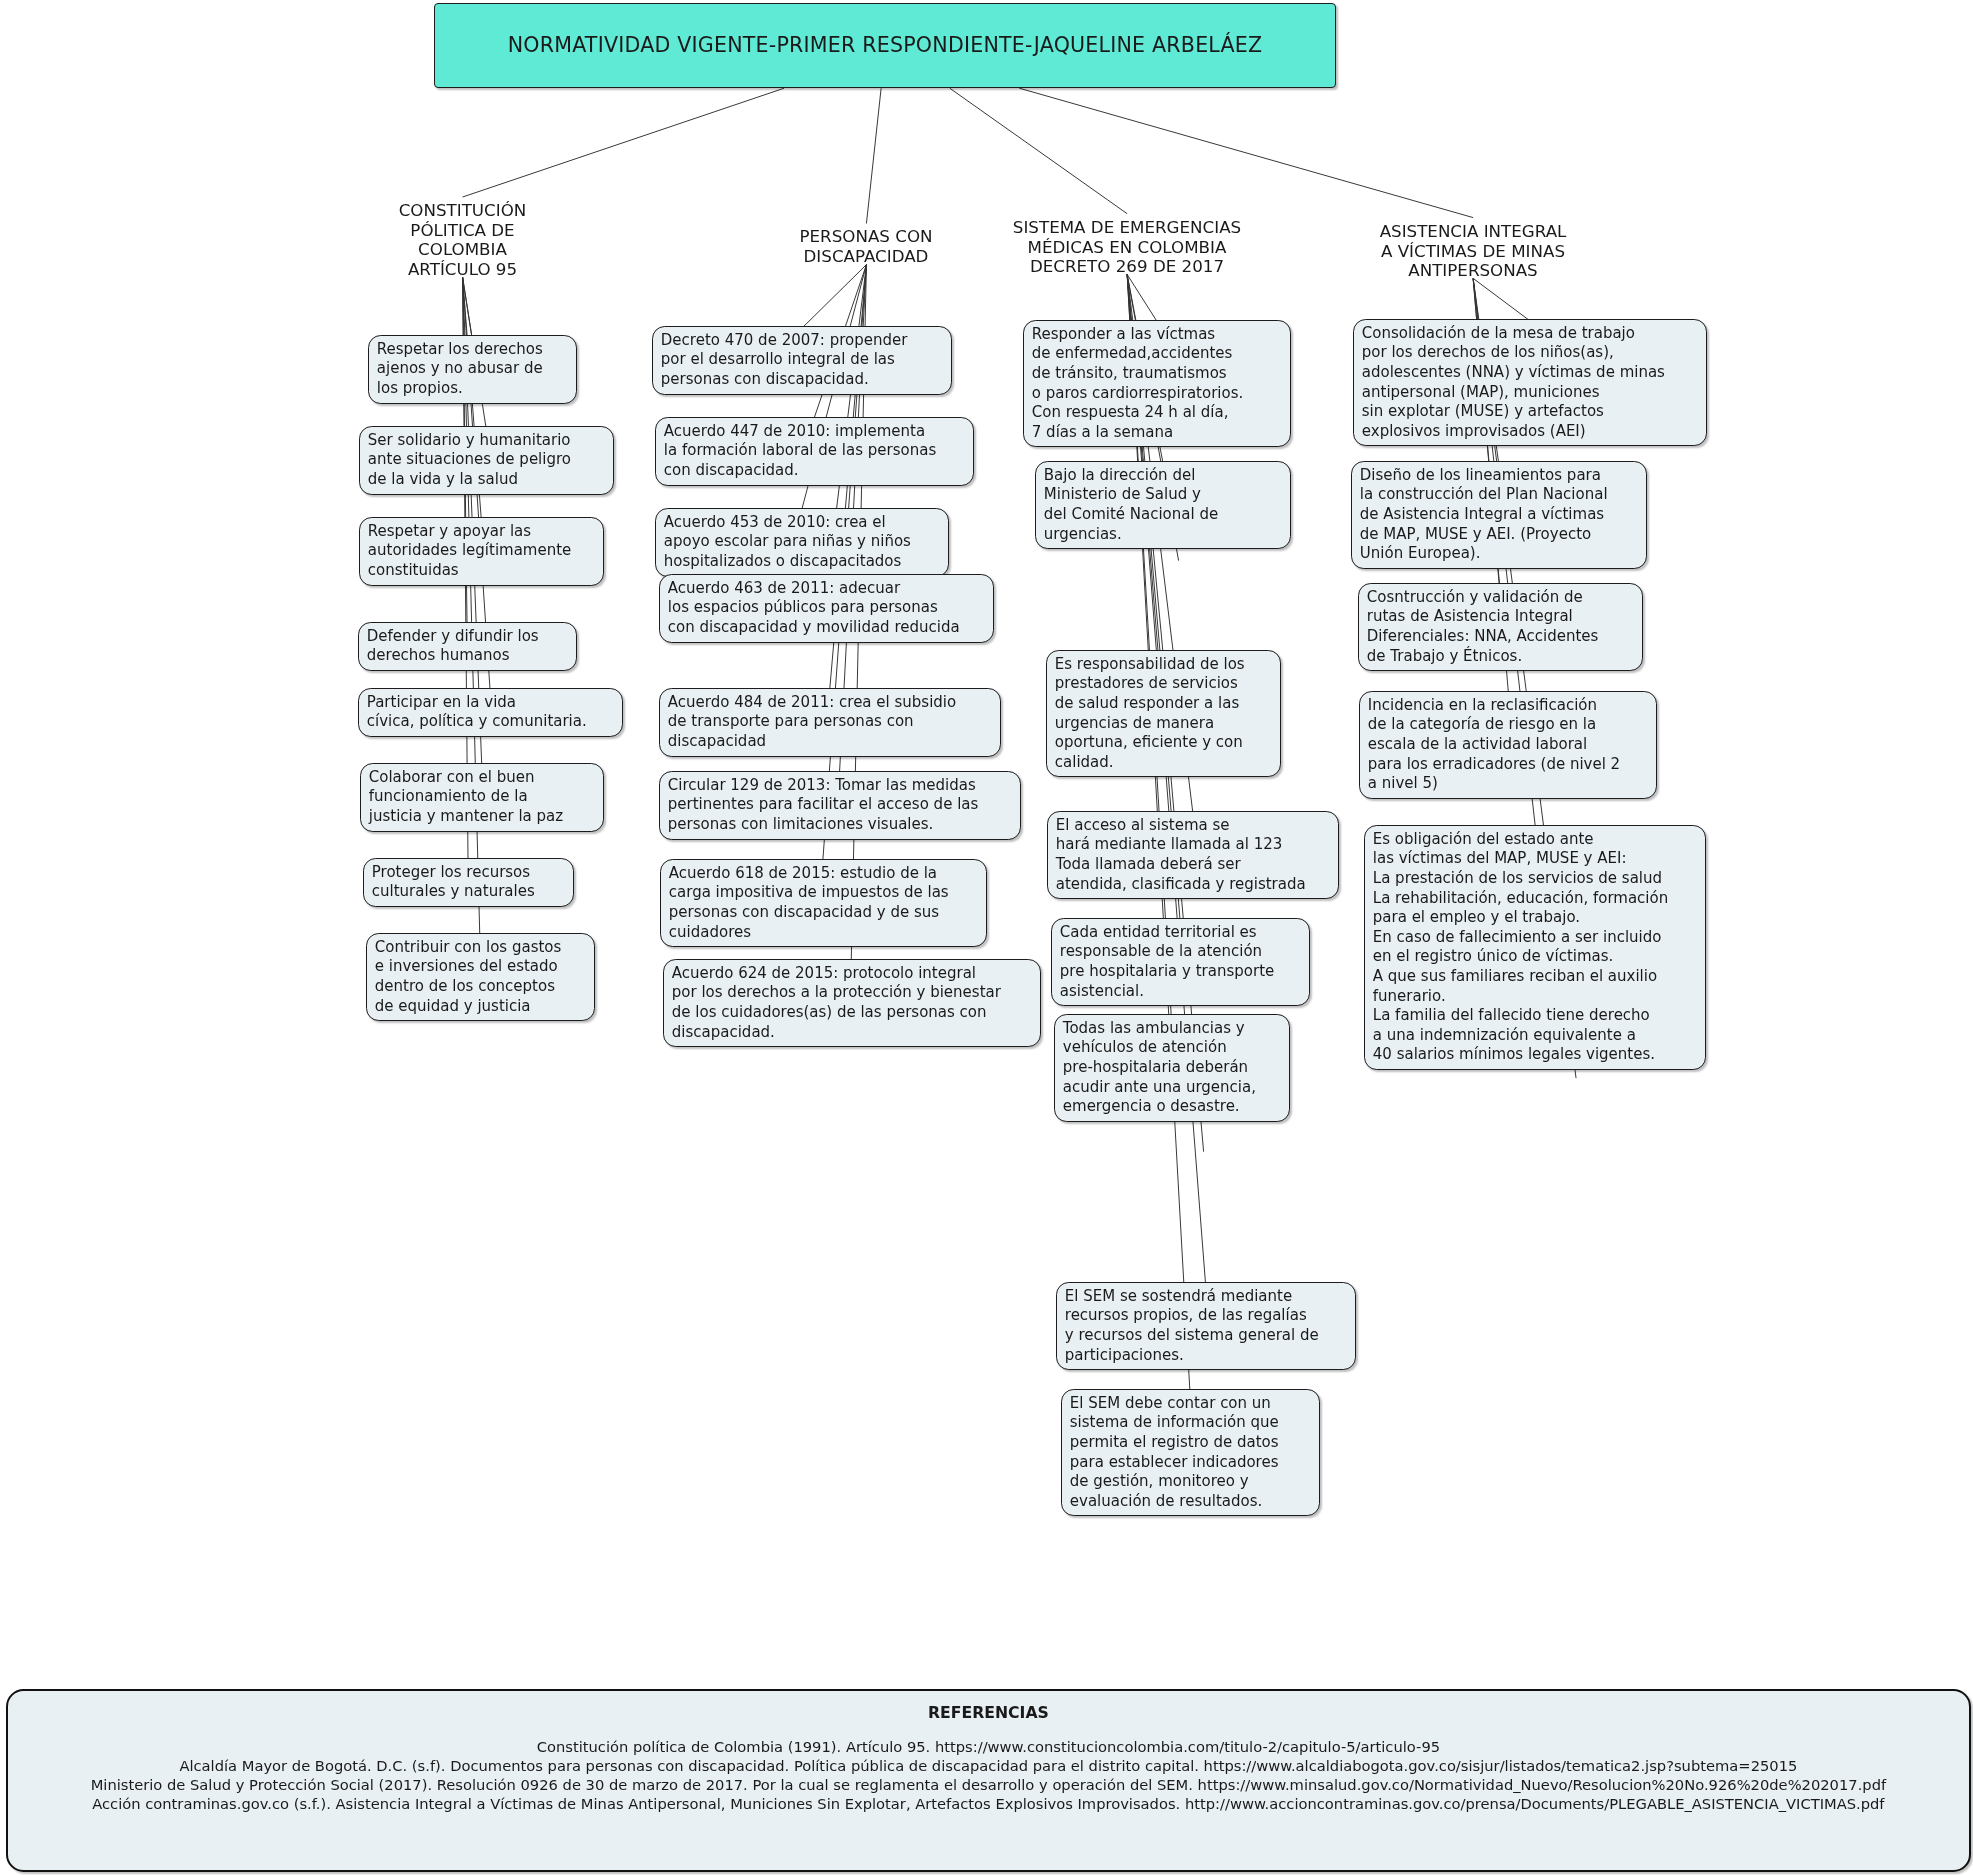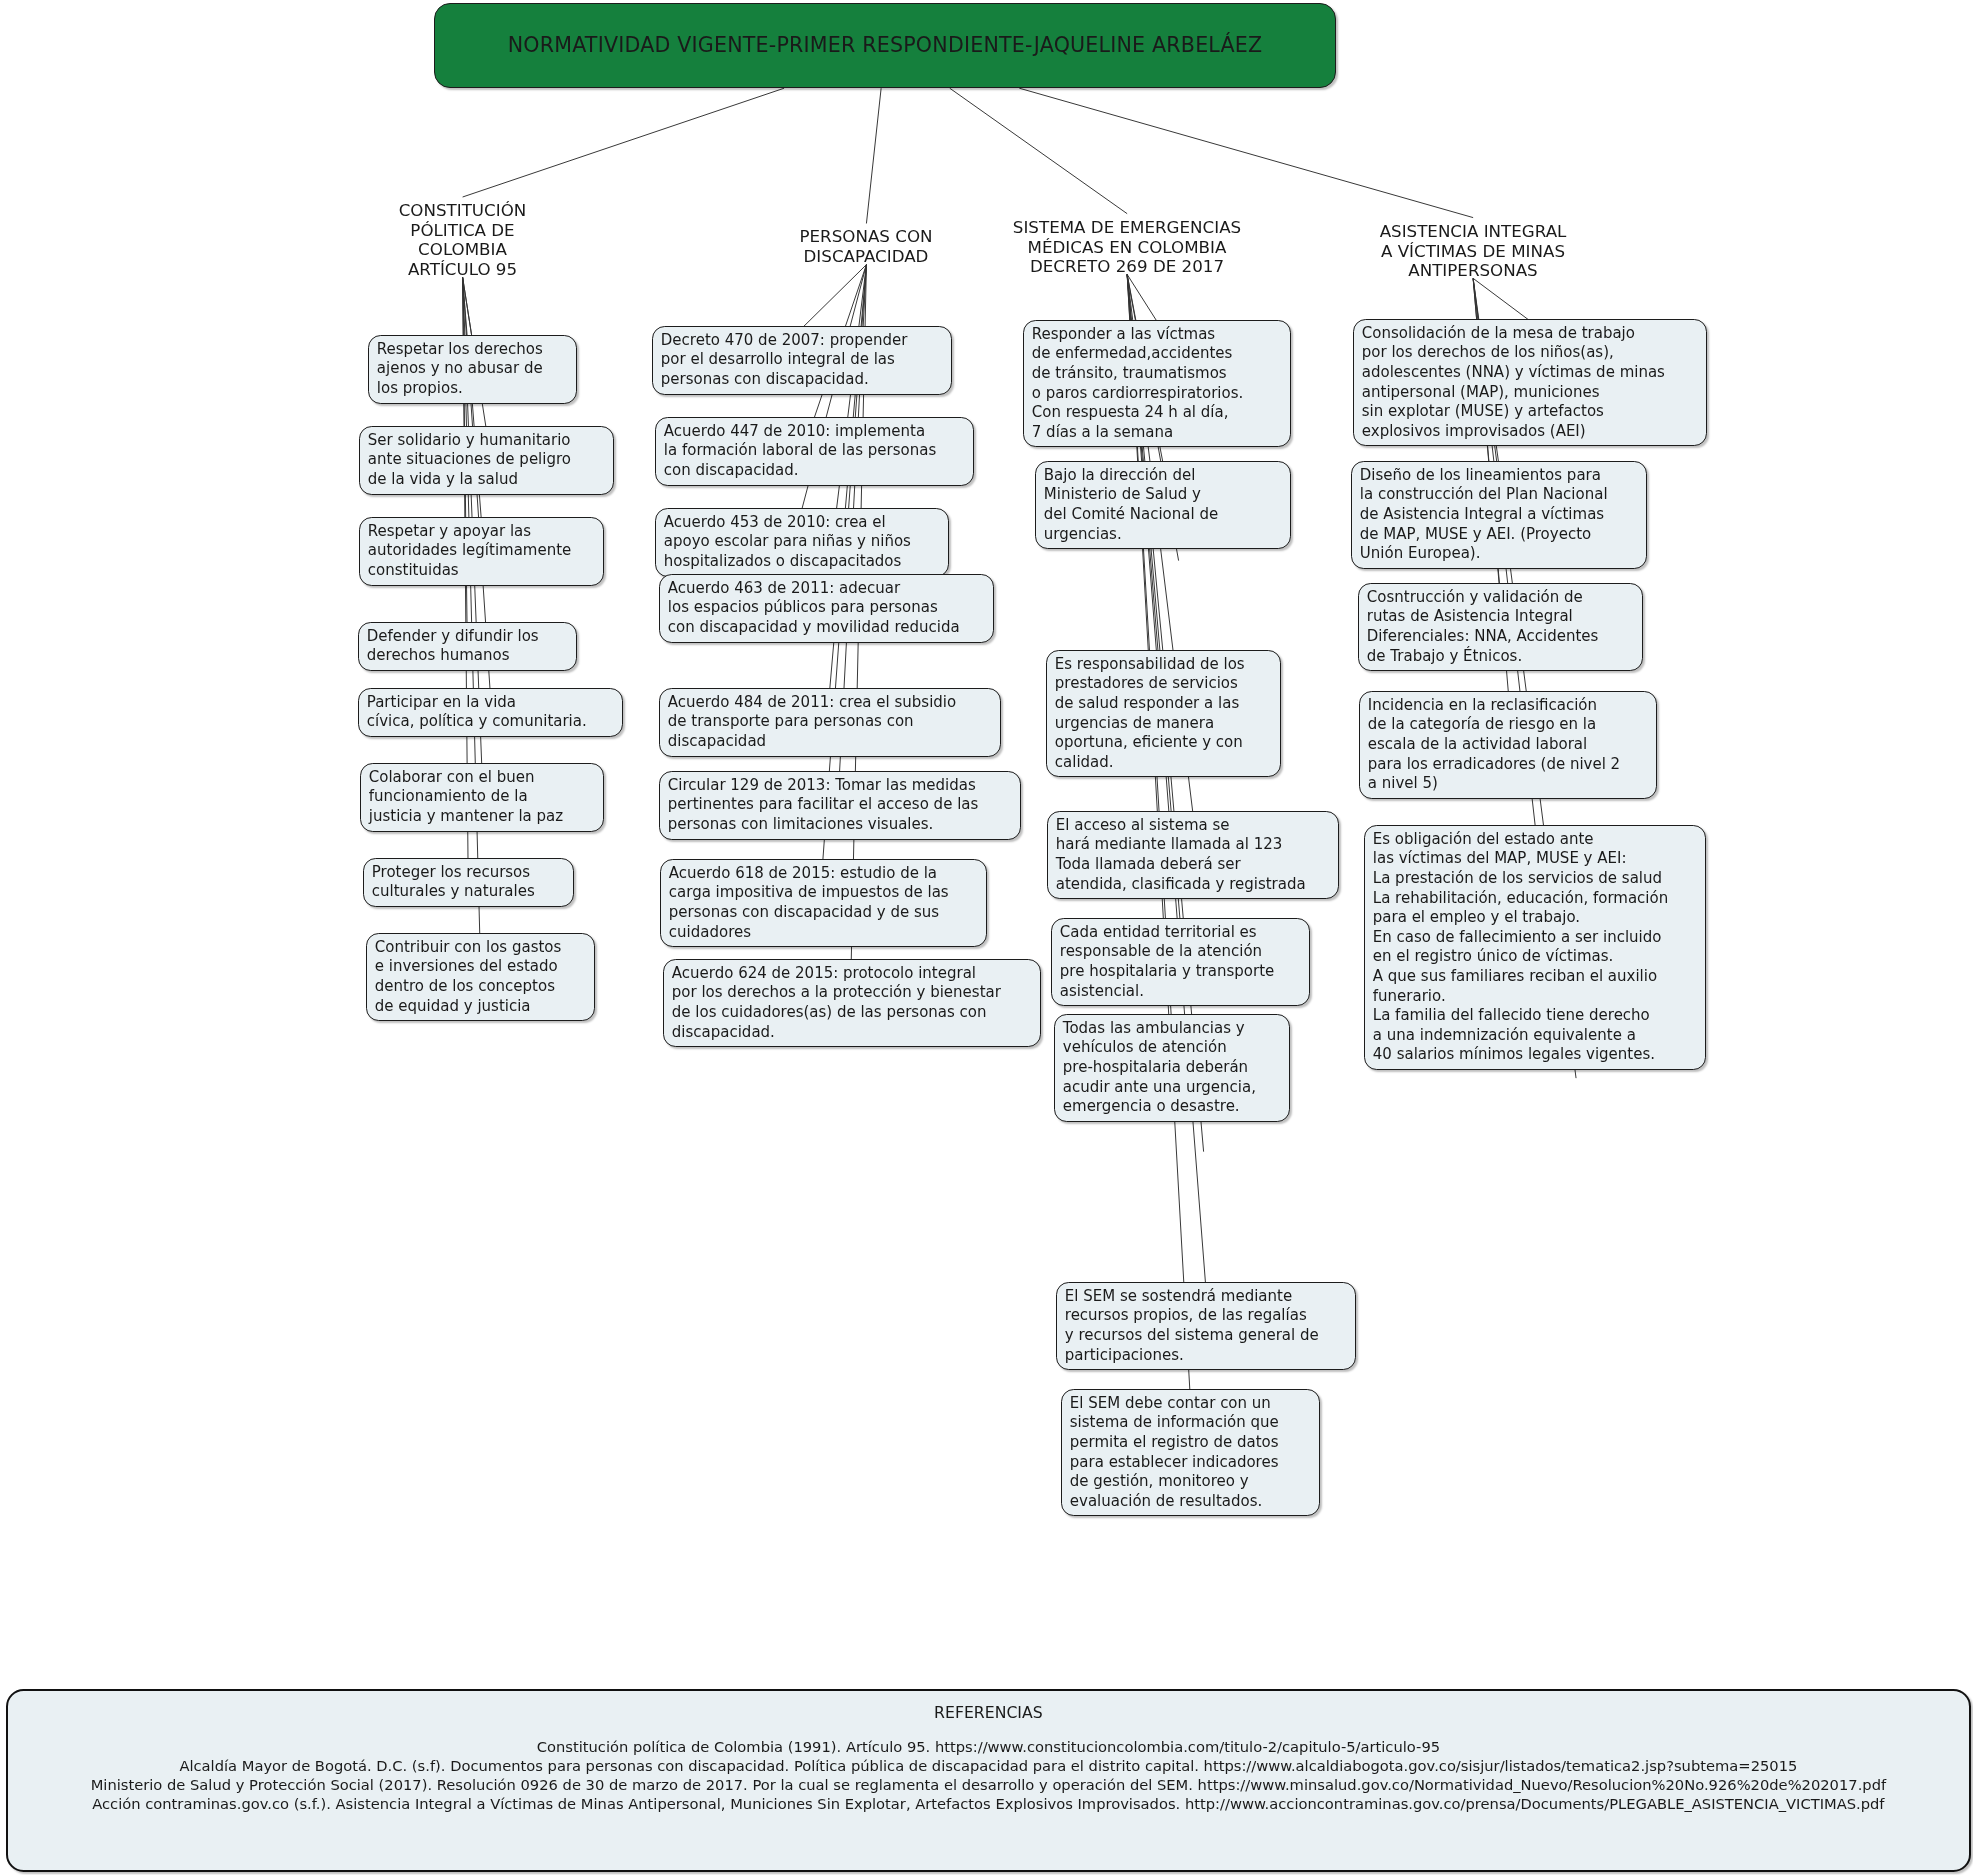--- a/index.html
+++ b/index.html
@@ -8,21 +8,21 @@
     width:1973px;height:1875px;
     background:#fff;
     font-family:"DejaVu Sans",sans-serif;
     color:#1a1a1a;
     overflow:hidden;
   }
   #edges{position:absolute;left:0;top:0;z-index:1;}
   .title-box{
     position:absolute;z-index:2;
     display:flex;align-items:center;justify-content:center;
-    background:#15803d;border:1.6px solid #1c1c1c;border-radius:16px;
+    background:#5eead4;border:1.6px solid #1c1c1c;border-radius:4px;
     box-shadow:2px 2px 2px rgba(0,0,0,0.25);
     font-size:20.6px;letter-spacing:0.2px;text-align:center;
     white-space:pre;
   }
   .col-header{
     position:absolute;z-index:2;
     font-size:16.7px;line-height:19.6px;text-align:center;
     white-space:pre-line;
   }
   .node{
@@ -33,21 +33,21 @@
     padding:3.9px 7.8px;
     white-space:pre;
   }
   .refs{
     position:absolute;z-index:2;
     background:#e9f0f3;border:2px solid #111;border-radius:17.6px;
     box-shadow:2px 2px 2px rgba(0,0,0,0.25);
     text-align:center;
   }
   .refs-title{
-    font-size:15.7px;font-weight:normal;
+    font-size:15.7px;font-weight:bold;
     margin-top:11.8px;margin-bottom:15.7px;
   }
   .ref-entry{
     font-size:14.7px;line-height:19px;
     white-space:pre;
   }
 </style>
 </head>
 <body>
 

